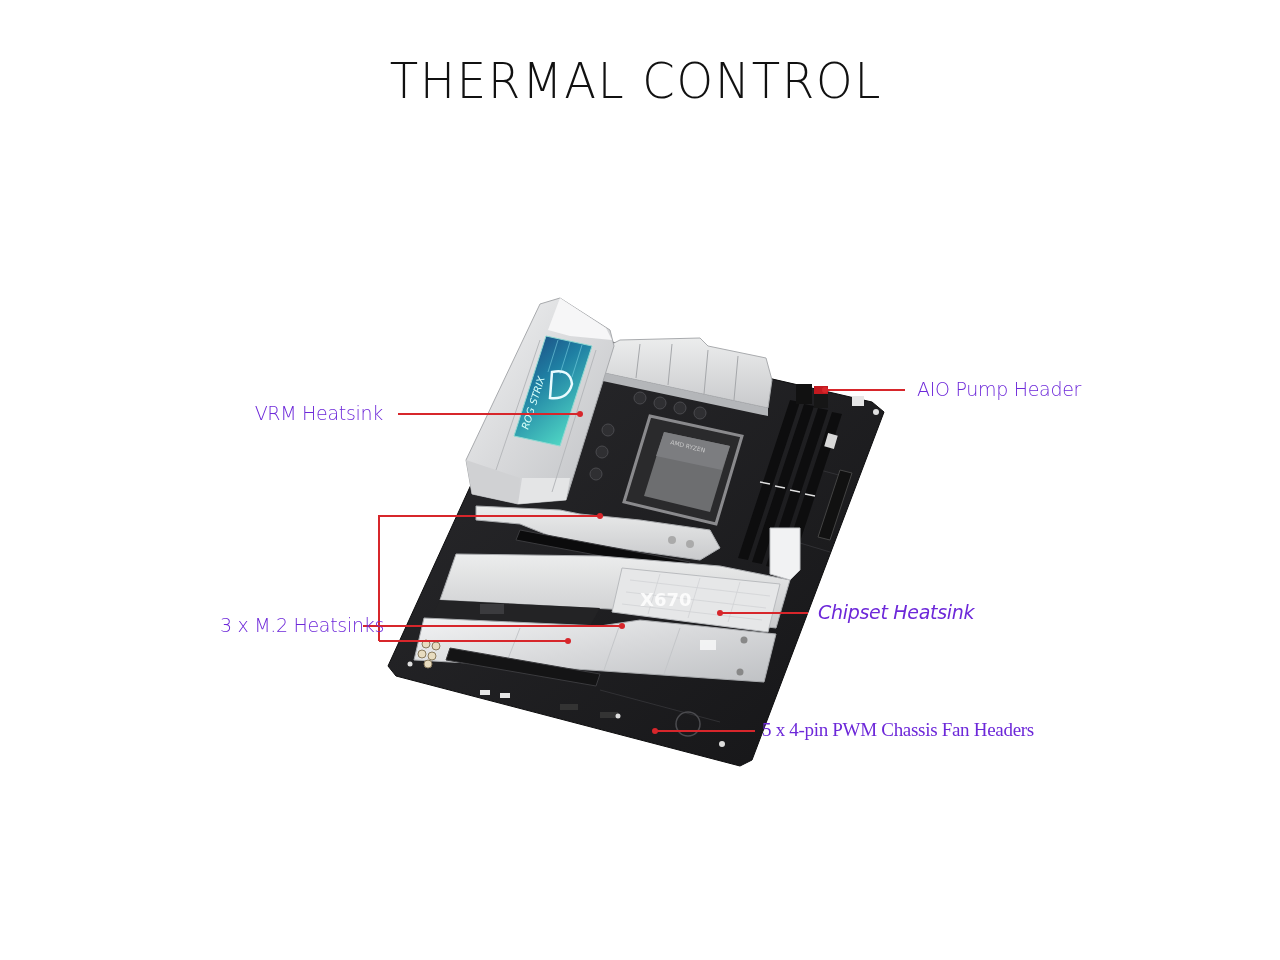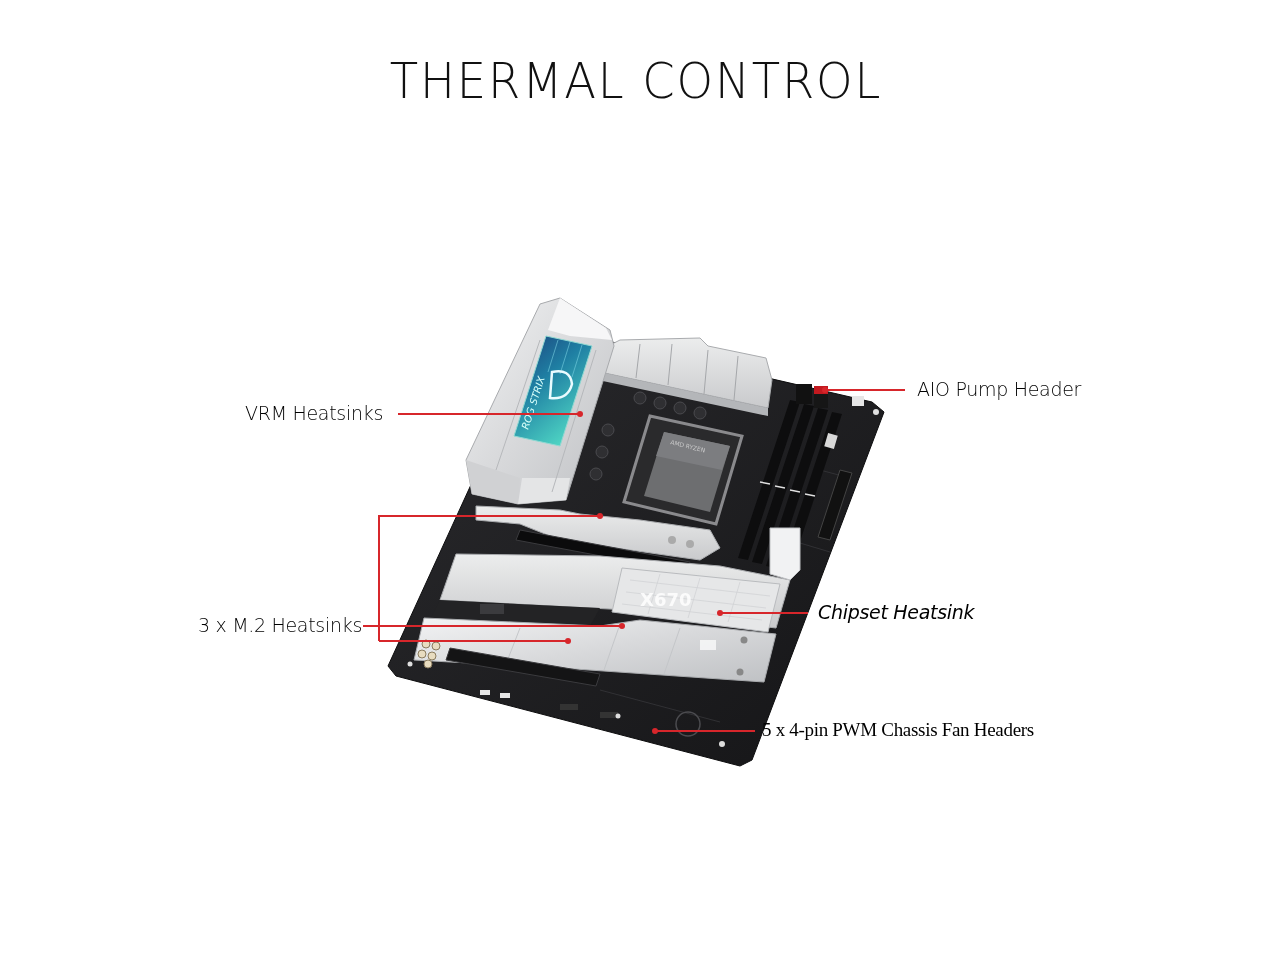--- a/index.html
+++ b/index.html
@@ -33,21 +33,21 @@
       left: 0;
       top: 0;
       width: 1280px;
       height: 960px;
     }
     .callout-label {
       position: absolute;
       font-family: "DejaVu Sans", sans-serif;
       font-weight: 300;
       font-size: 19px;
-      color: #000000;
+      color: #6d28d9;
       white-space: nowrap;
       line-height: 22px;
       letter-spacing: -0.3px;
     }
     .label-right { text-align: left; }
     .label-left { text-align: right; }
     svg text { font-family: "DejaVu Sans", sans-serif; }
   </style>
 </head>
 <body>
@@ -247,17 +247,17 @@
         <polyline points="379,641 568,641" fill="none" stroke="#d7262b" stroke-width="2"></polyline>
         <circle cx="568" cy="641" r="3" fill="#d7262b"></circle>
         <polyline points="808,613 720,613" fill="none" stroke="#d7262b" stroke-width="2"></polyline>
         <circle cx="720" cy="613" r="3" fill="#d7262b"></circle>
         <polyline points="755,731 655,731" fill="none" stroke="#d7262b" stroke-width="2"></polyline>
         <circle cx="655" cy="731" r="3" fill="#d7262b"></circle>
       </g>
   </svg>
 </div>
 
-<div class="callout-label label-left" id="label-vrm" style="right: 897px; top: 402px;">VRM Heatsinks</div>
+<div class="callout-label label-left" id="label-vrm" style="right: 897px; top: 402px;">VRM Heatsink</div>
 <div class="callout-label label-right" id="label-aio" style="left: 917px; top: 378px;">AIO Pump Header</div>
-<div class="callout-label label-left" id="label-m2" style="right: 918px; top: 614px; margin-left: 28px;">3 x M.2 Heatsinks</div>
+<div class="callout-label label-left" id="label-m2" style="right: 896px; top: 614px; margin-left: 28px;">3 x M.2 Heatsinks</div>
 <div class="callout-label label-right" id="label-chipset" style="left: 818px; top: 601px; font-style: italic;">Chipset Heatsink</div>
 <div class="callout-label label-right" id="label-fan" style="left: 762px; top: 719px; font-family: Liberation Serif, serif;">5 x 4-pin PWM Chassis Fan Headers</div>
 
 </body></html>

